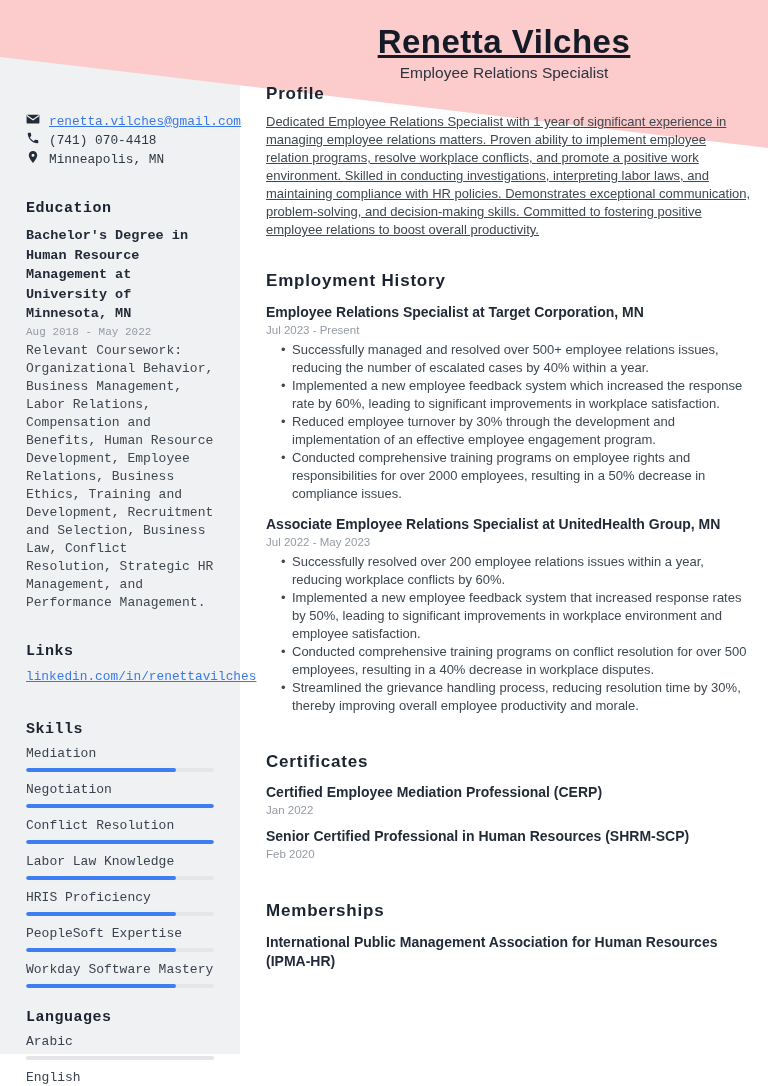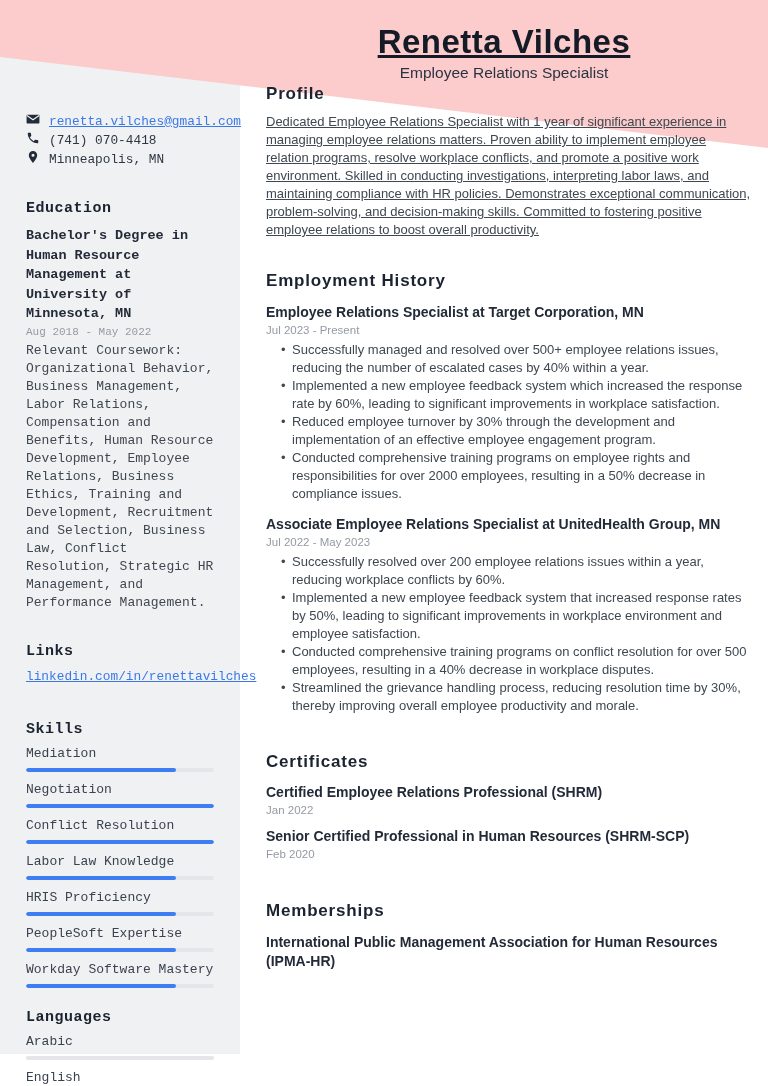--- a/index.html
+++ b/index.html
@@ -220,21 +220,21 @@
       <ul class="bullets">
         <li>Successfully resolved over 200 employee relations issues within a year, reducing workplace conflicts by 60%.</li>
         <li>Implemented a new employee feedback system that increased response rates by 50%, leading to significant improvements in workplace environment and employee satisfaction.</li>
         <li>Conducted comprehensive training programs on conflict resolution for over 500 employees, resulting in a 40% decrease in workplace disputes.</li>
         <li>Streamlined the grievance handling process, reducing resolution time by 30%, thereby improving overall employee productivity and morale.</li>
       </ul>
     </section>
 
     <div class="main-heading certificates-heading">Certificates</div>
     <div class="cert-item">
-      <div class="cert-title">Certified Employee Relations Professional (SHRM)</div>
+      <div class="cert-title">Certified Employee Mediation Professional (CERP)</div>
       <div class="cert-date">Jan 2022</div>
     </div>
     <div class="cert-item">
       <div class="cert-title">Senior Certified Professional in Human Resources (SHRM-SCP)</div>
       <div class="cert-date">Feb 2020</div>
     </div>
 
     <div class="main-heading memberships-heading">Memberships</div>
     <div class="member-item">
       <div class="member-title">International Public Management Association for Human Resources (IPMA-HR)</div>

